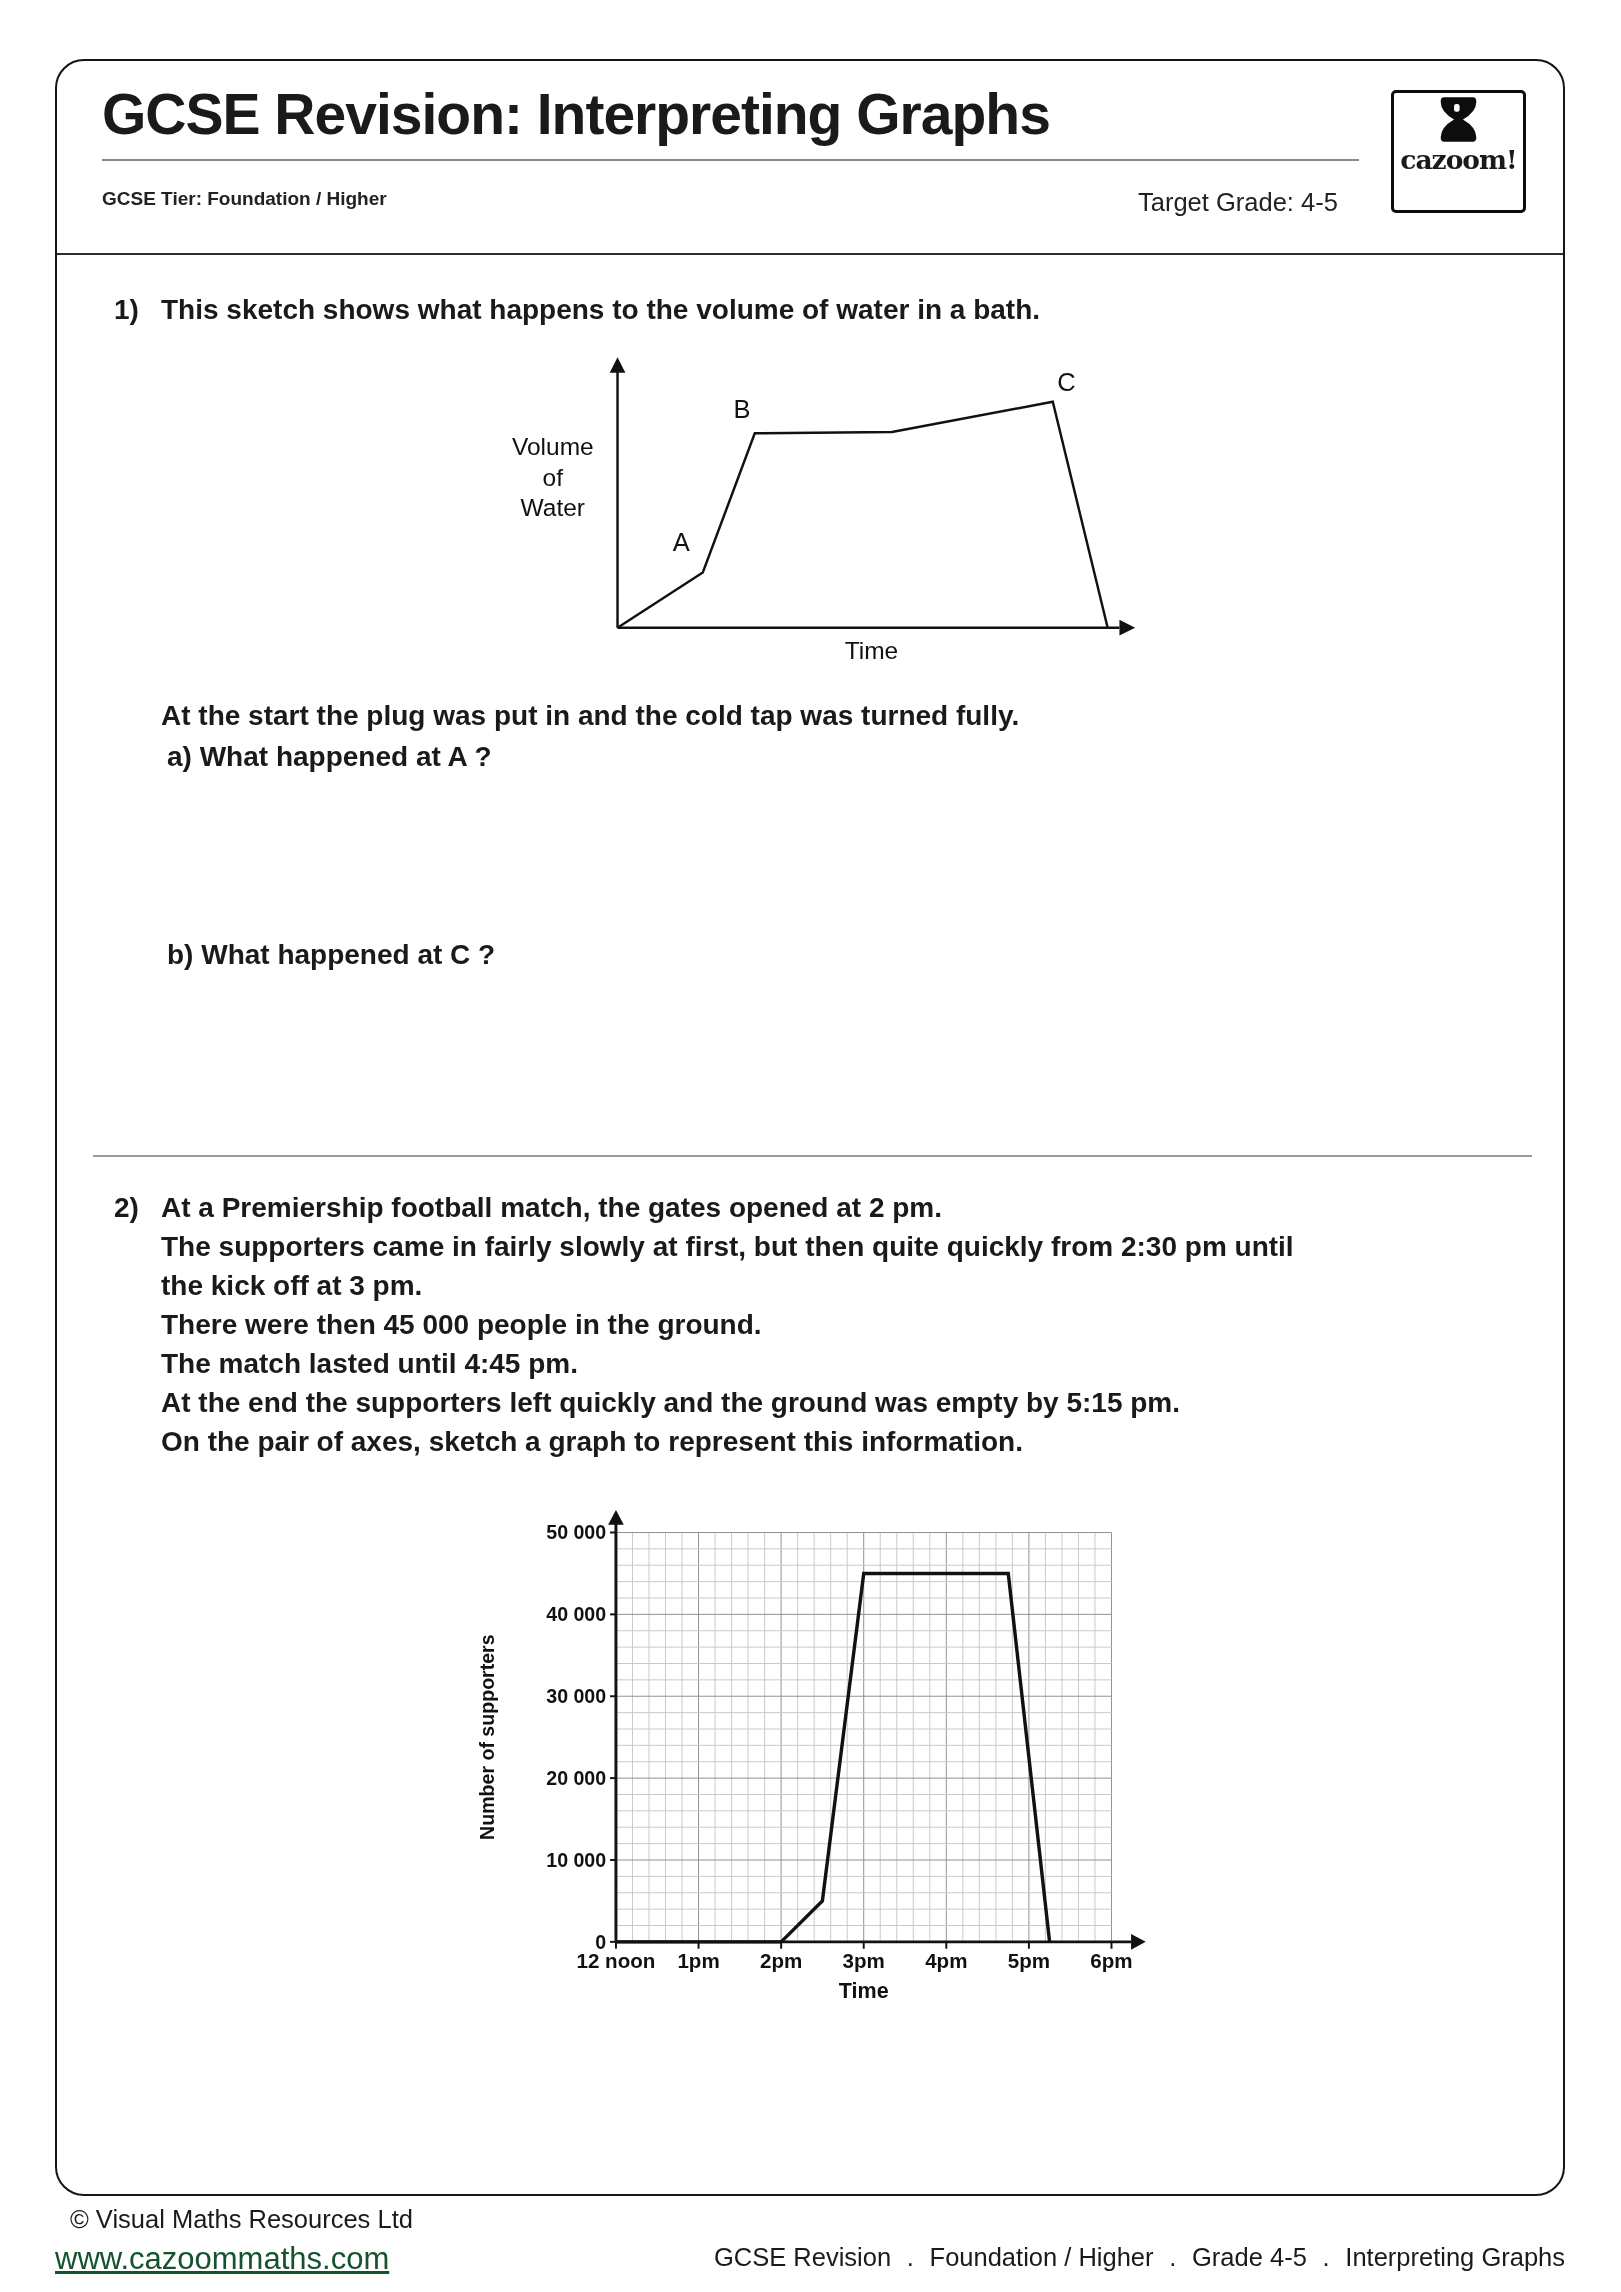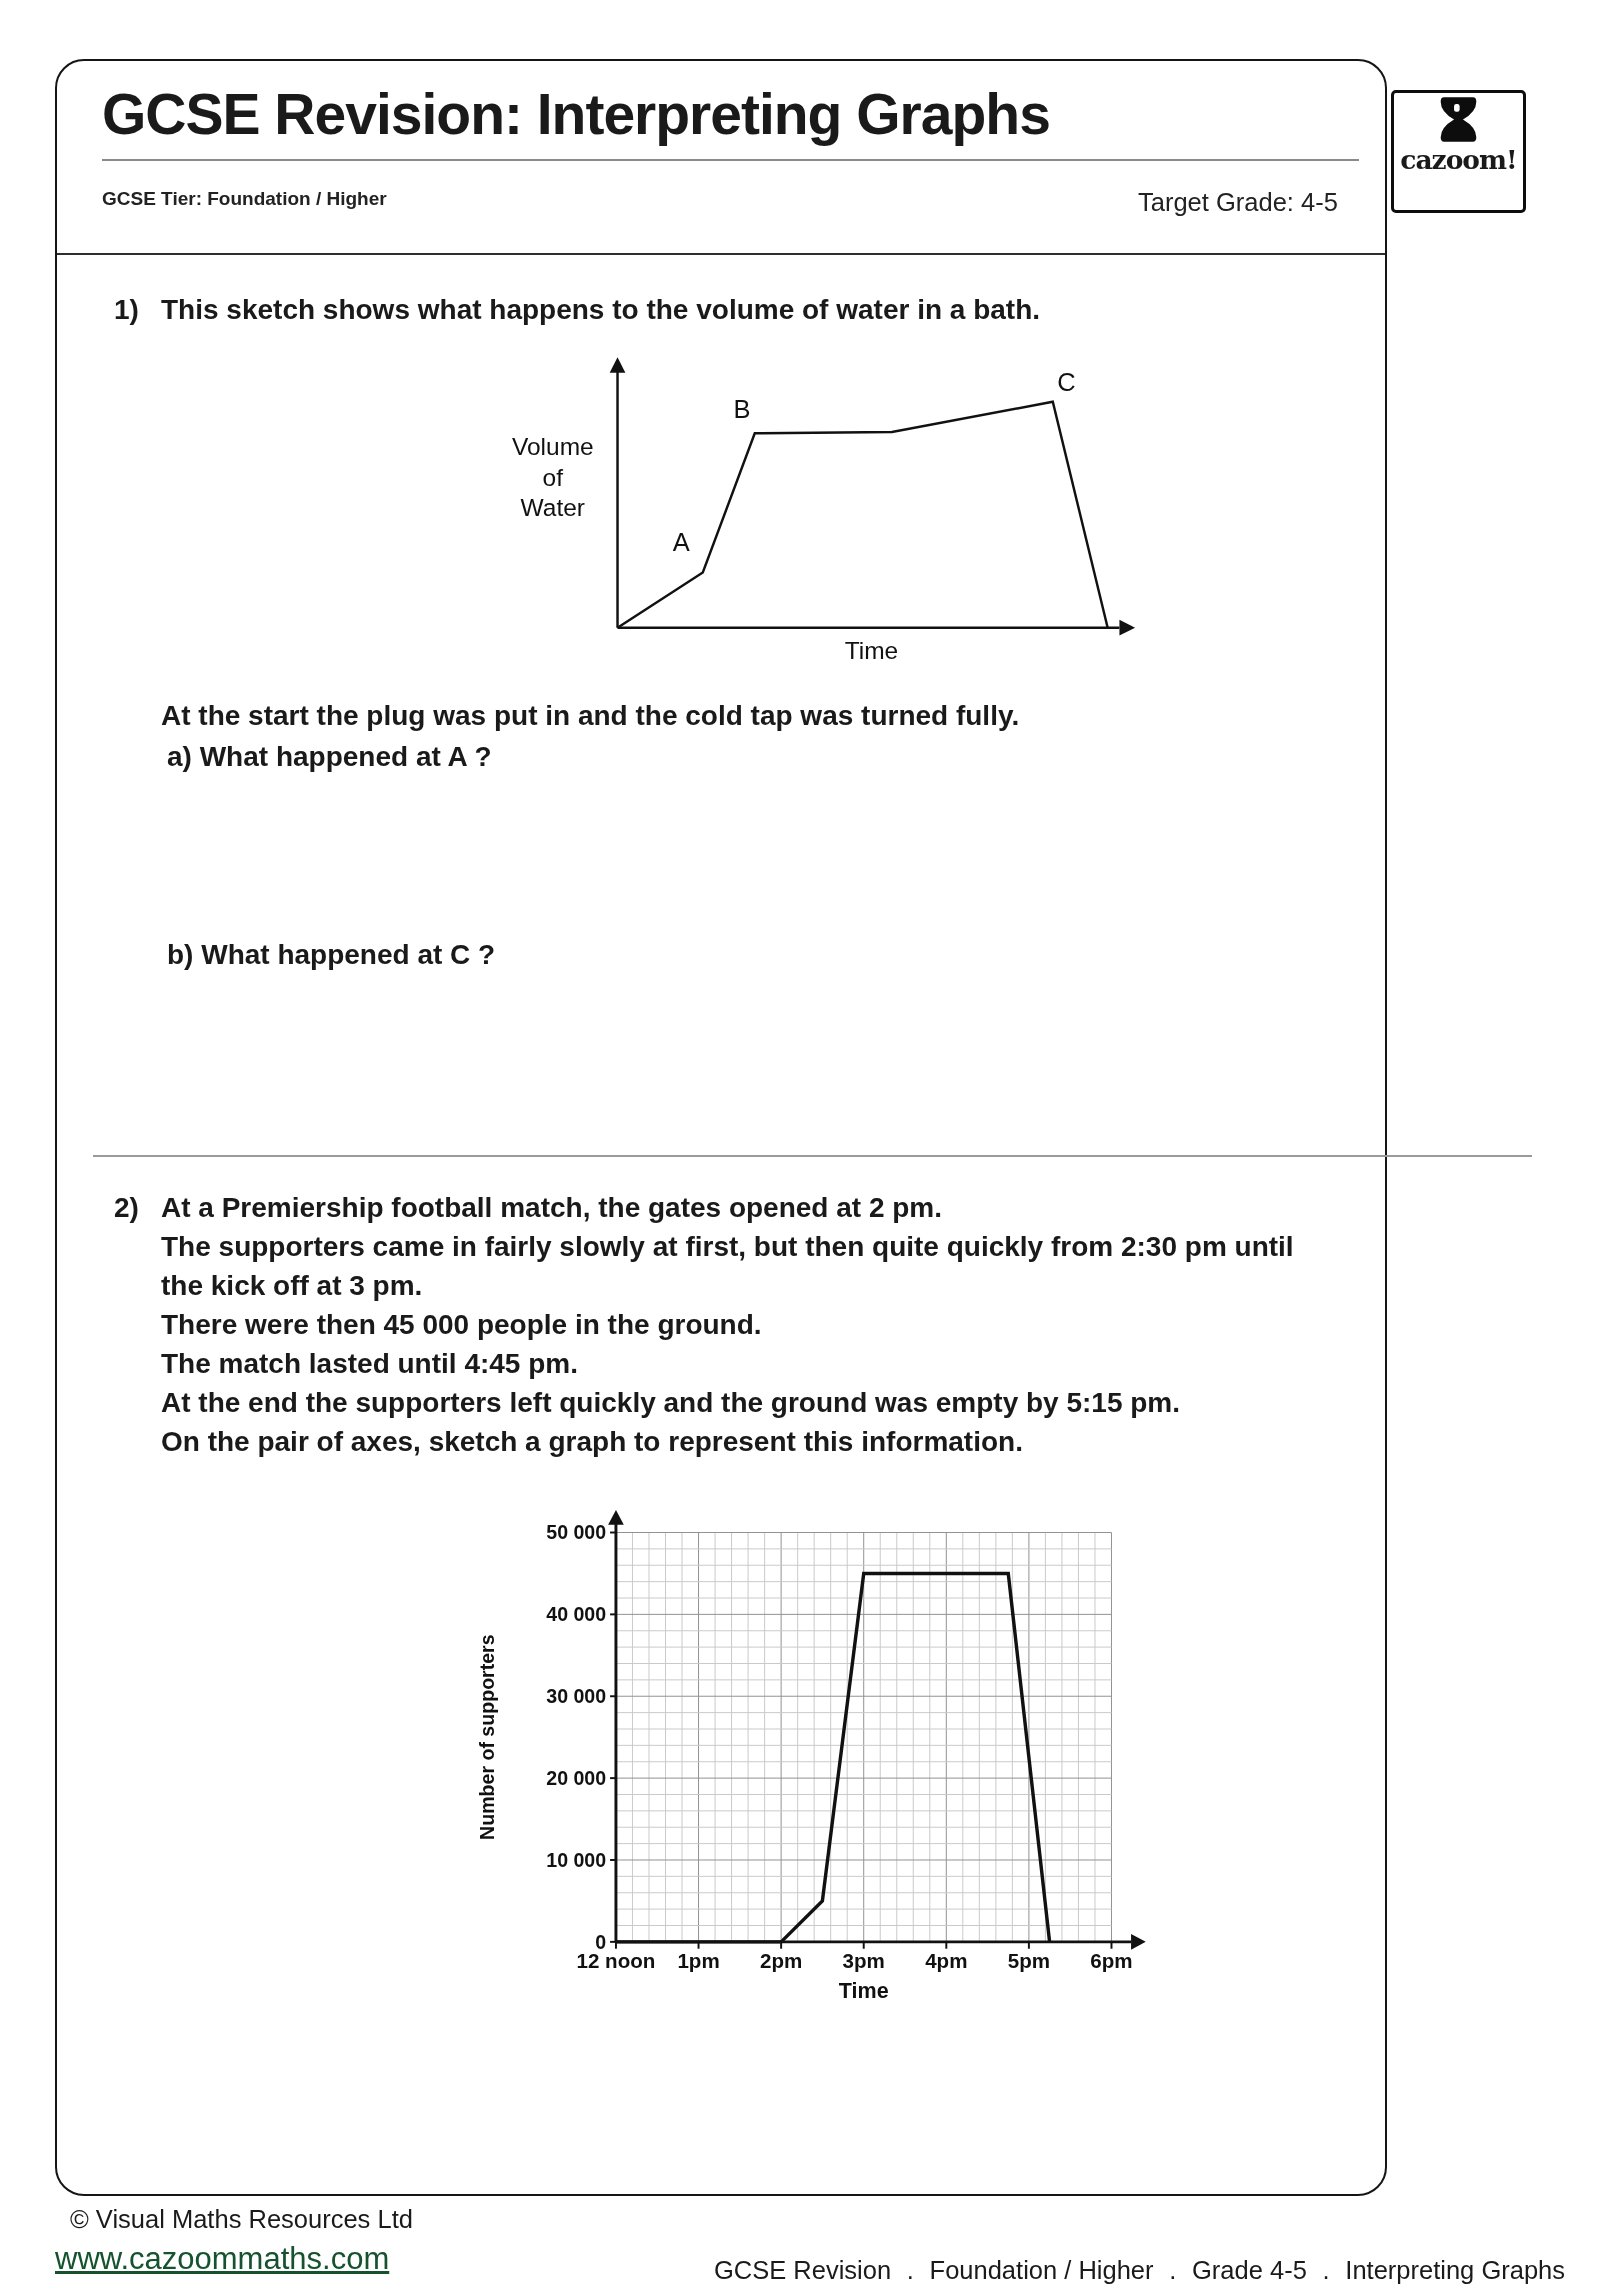--- a/index.html
+++ b/index.html
@@ -3,21 +3,21 @@
 <meta charset="utf-8">
 <style>
   * { margin:0; padding:0; box-sizing:border-box; }
   html,body { background:#ffffff; }
   .page {
     position:relative; width:1621px; height:2293px; background:#ffffff;
     font-family:"Liberation Sans", sans-serif; color:#1a1a1a; overflow:hidden;
   }
   .abs { position:absolute; }
   .frame {
-    position:absolute; left:55px; top:59px; width:1332px; height:2137px;
+    position:absolute; left:55px; top:59px; width:1510px; height:2137px;
     border:2.9px solid #151515; border-radius:29px; background:#ffffff;
   }
   .title { left:45px; top:19.6px; font-size:57px; font-weight:700; letter-spacing:-1px; white-space:nowrap; }
   .title-underline { left:45px; top:98px; width:1257px; height:2px; background:#8a8a8a; }
   .tier { left:45px; top:127px; font-size:19px; color:#222;font-weight:bold; }
   .grade { left:1081px; top:127px; font-size:25.5px; color:#222; }
   .logo {
     left:1334px; top:29px; width:135px; height:123px; border:3.9px solid #0d0d0d; border-radius:4.9px;
     display:flex; flex-direction:column; align-items:center; padding-top:2px; background:#fff;
   }
@@ -32,21 +32,21 @@
   .q1-b { left:110px; top:878px; font-size:28px; font-weight:700; white-space:nowrap; }
   .divider { left:36px; top:1094px; width:1439px; height:2px; background:#9a9a9a; }
 
   .q2 { left:57px; top:1127px; font-size:28px; font-weight:700; line-height:39px; white-space:nowrap; }
   .q2-first { display:flex; }
   .q2 .indent { margin-left:47px; }
   #chart-supporters { left:403px; top:1448px; width:686px; height:521px; }
 
   .f-copy { left:70px; top:2205px; font-size:25.5px; color:#1a1a1a; }
   .f-link { left:55px; top:2241px; font-size:31px; color:#14532d; text-decoration:underline; cursor:pointer; }
-  .f-meta { right:56px; top:2243px; font-size:25.5px; white-space:nowrap; color:#1a1a1a;margin-top:13px; }
+  .f-meta { right:56px; top:2243px; font-size:25.5px; white-space:nowrap; color:#1a1a1a; }
   .f-meta .sep { margin:0 15.7px; }
 
   svg text { font-family:"Liberation Sans", sans-serif; fill:#111; }
 </style>
 </head>
 <body>
 
 <div class="page">
   <div class="frame">
 

